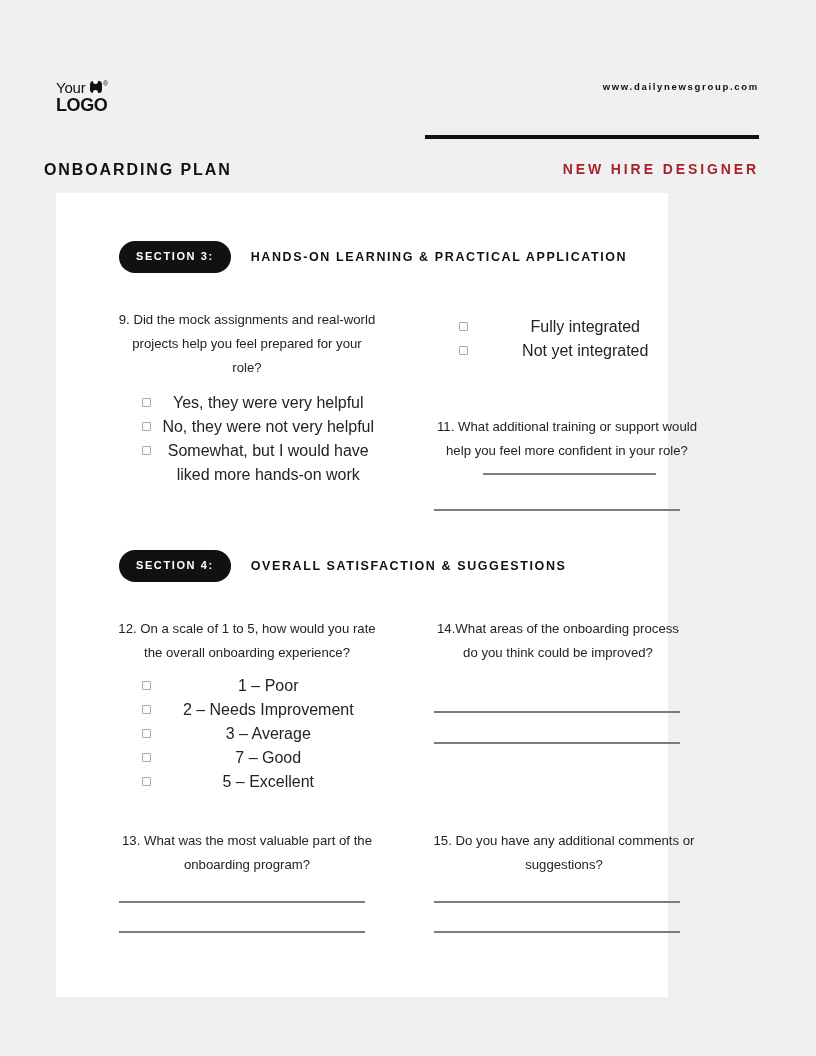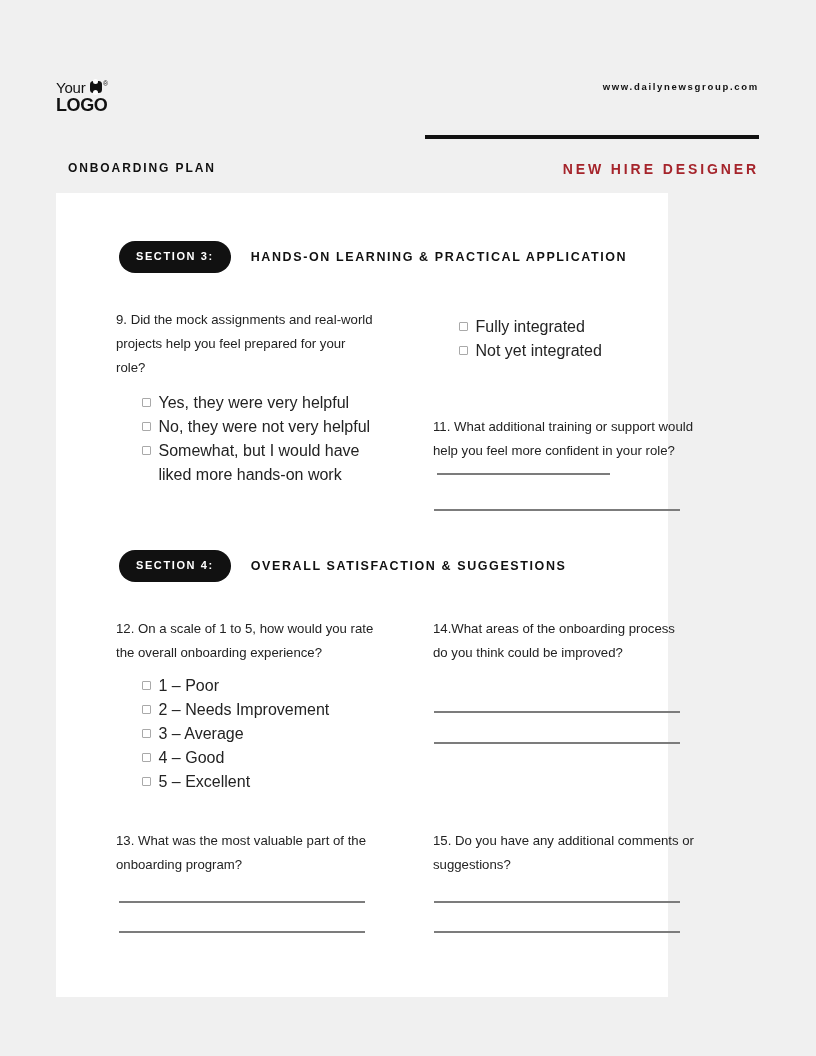--- a/index.html
+++ b/index.html
@@ -98,23 +98,23 @@
     position: absolute;
     left: 425px;
     top: 135px;
     width: 334px;
     height: 4px;
     background: #111;
   }
 
   .doc-kicker {
     position: absolute;
-    left: 68px;
+    left: 44px;
     top: 161px;
-    font-size: 12px;
+    font-size: 16px;
     font-weight: 700;
     letter-spacing: 1.9px;
     color: #111;
     white-space: nowrap;
   }
 
   .doc-role {
     position: absolute;
     right: 57px;
     top: 161px;
@@ -126,20 +126,21 @@
   }
 
   
   .card {
     position: absolute;
     left: 56px;
     top: 193px;
     width: 612px;
     height: 804px;
     background: #ffffff;
+    text-align: center;
   }
 
   
   .section-head {
     position: absolute;
     display: flex;
     align-items: center;
     left: 63px;
   }
   .section-badge {
@@ -296,21 +297,21 @@
       <div class="opt">
         <span class="checkbox"></span>
         <span class="opt-label">2 – Needs Improvement</span>
       </div>
       <div class="opt">
         <span class="checkbox"></span>
         <span class="opt-label">3 – Average</span>
       </div>
       <div class="opt">
         <span class="checkbox"></span>
-        <span class="opt-label">4 – Good</span>
+        <span class="opt-label">7 – Good</span>
       </div>
       <div class="opt">
         <span class="checkbox"></span>
         <span class="opt-label">5 – Excellent</span>
       </div>
     </div>
   </div>
 
   <div class="qblock" style="left:377px; top:424px; width:250px;">
     <div class="qtext">14.What areas of the onboarding process do you think could be improved?</div>

